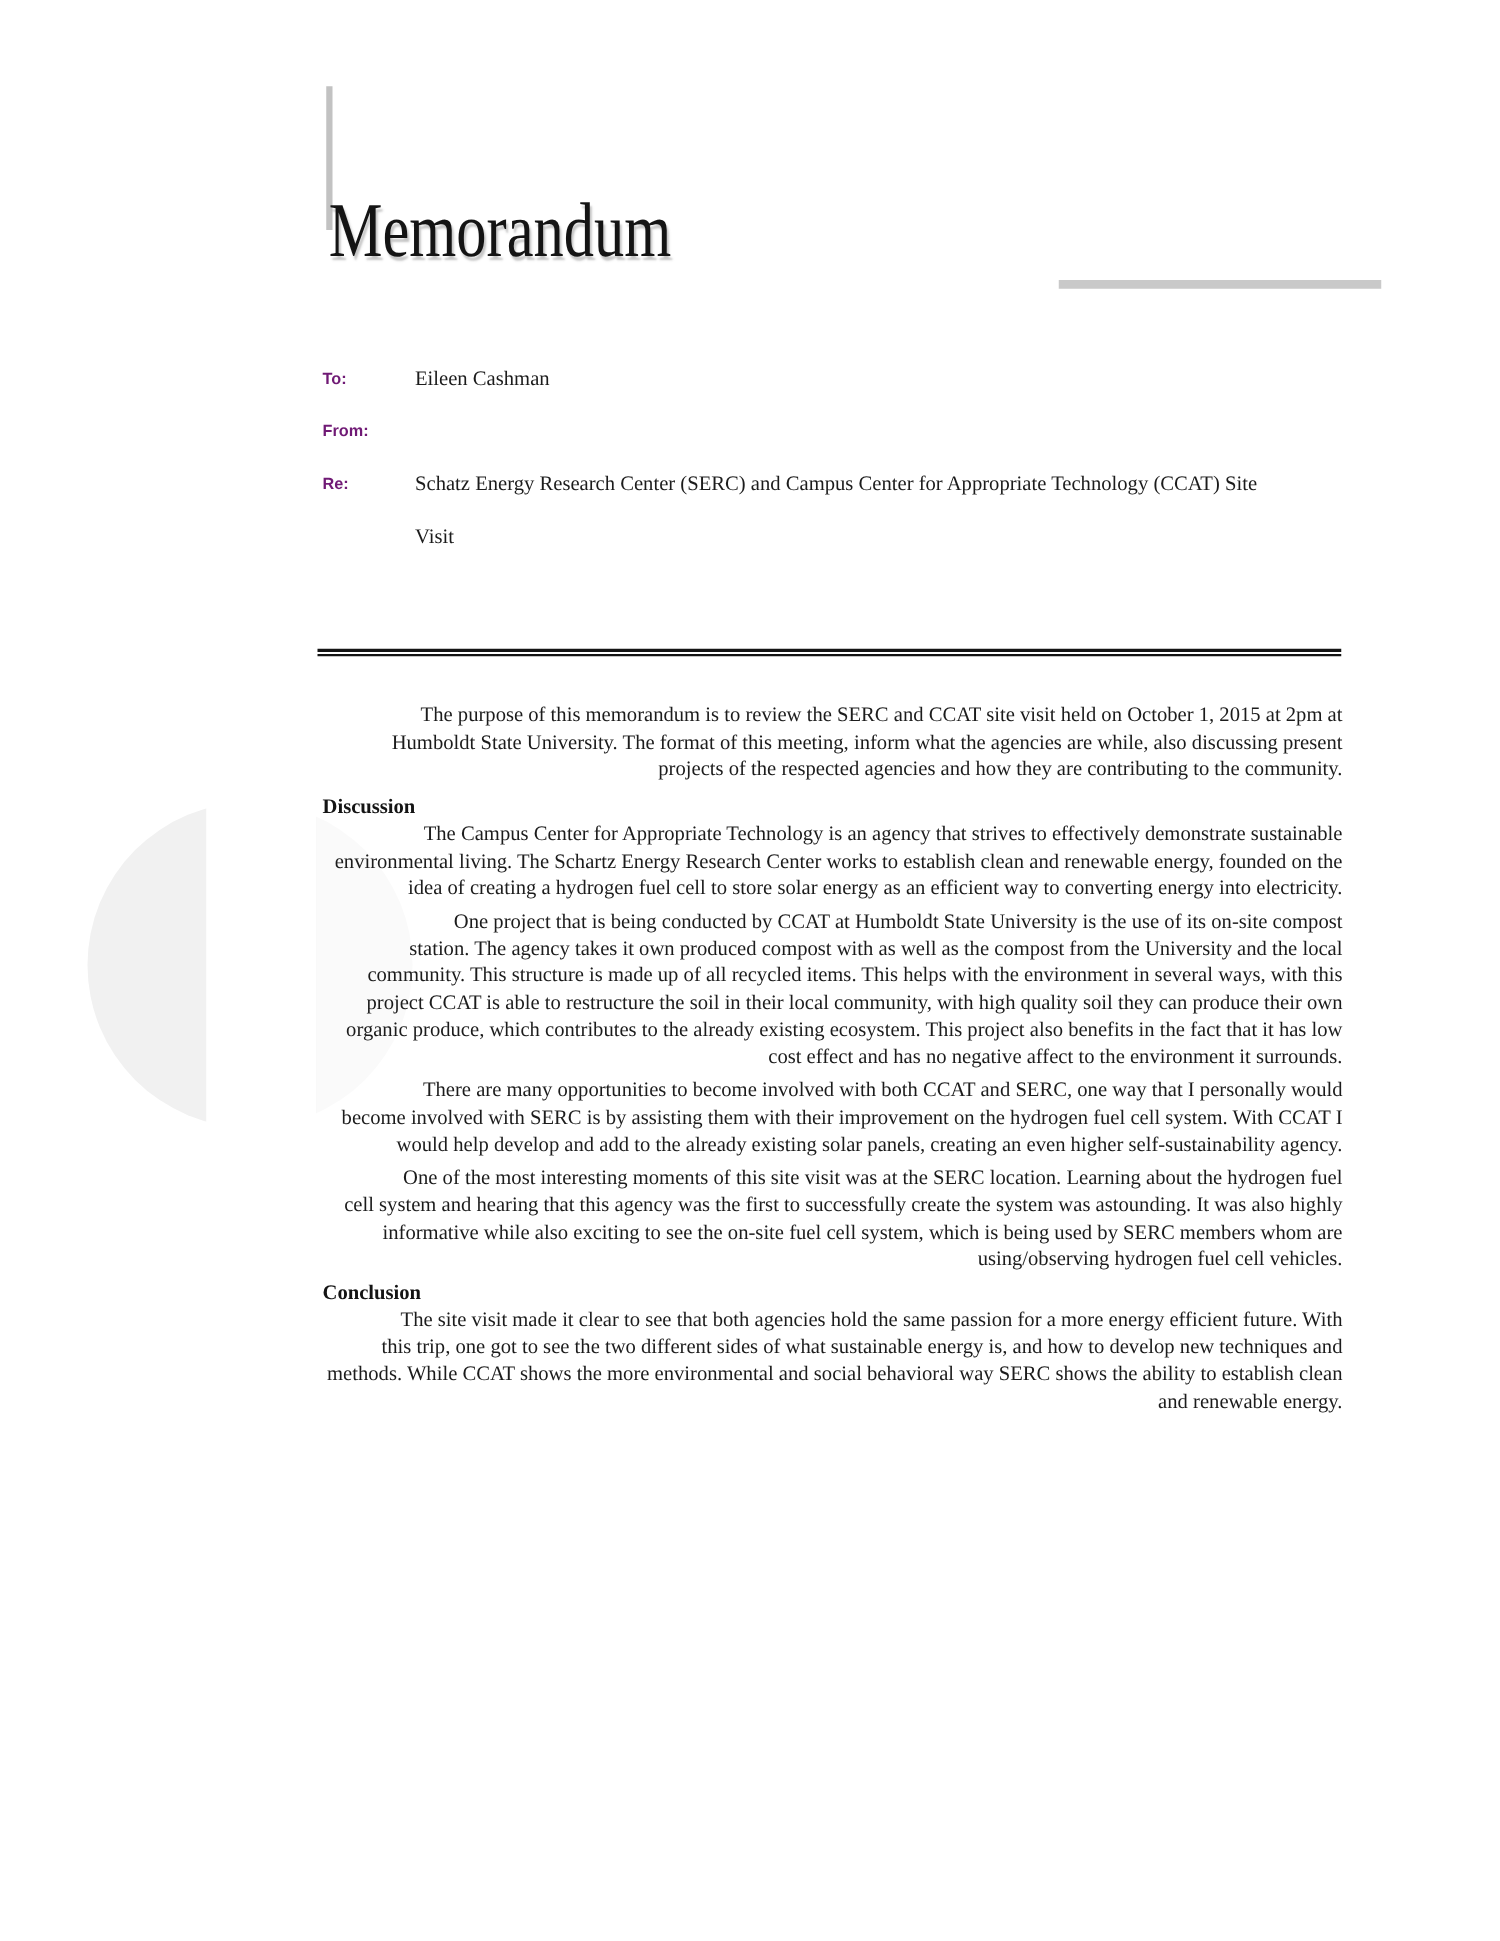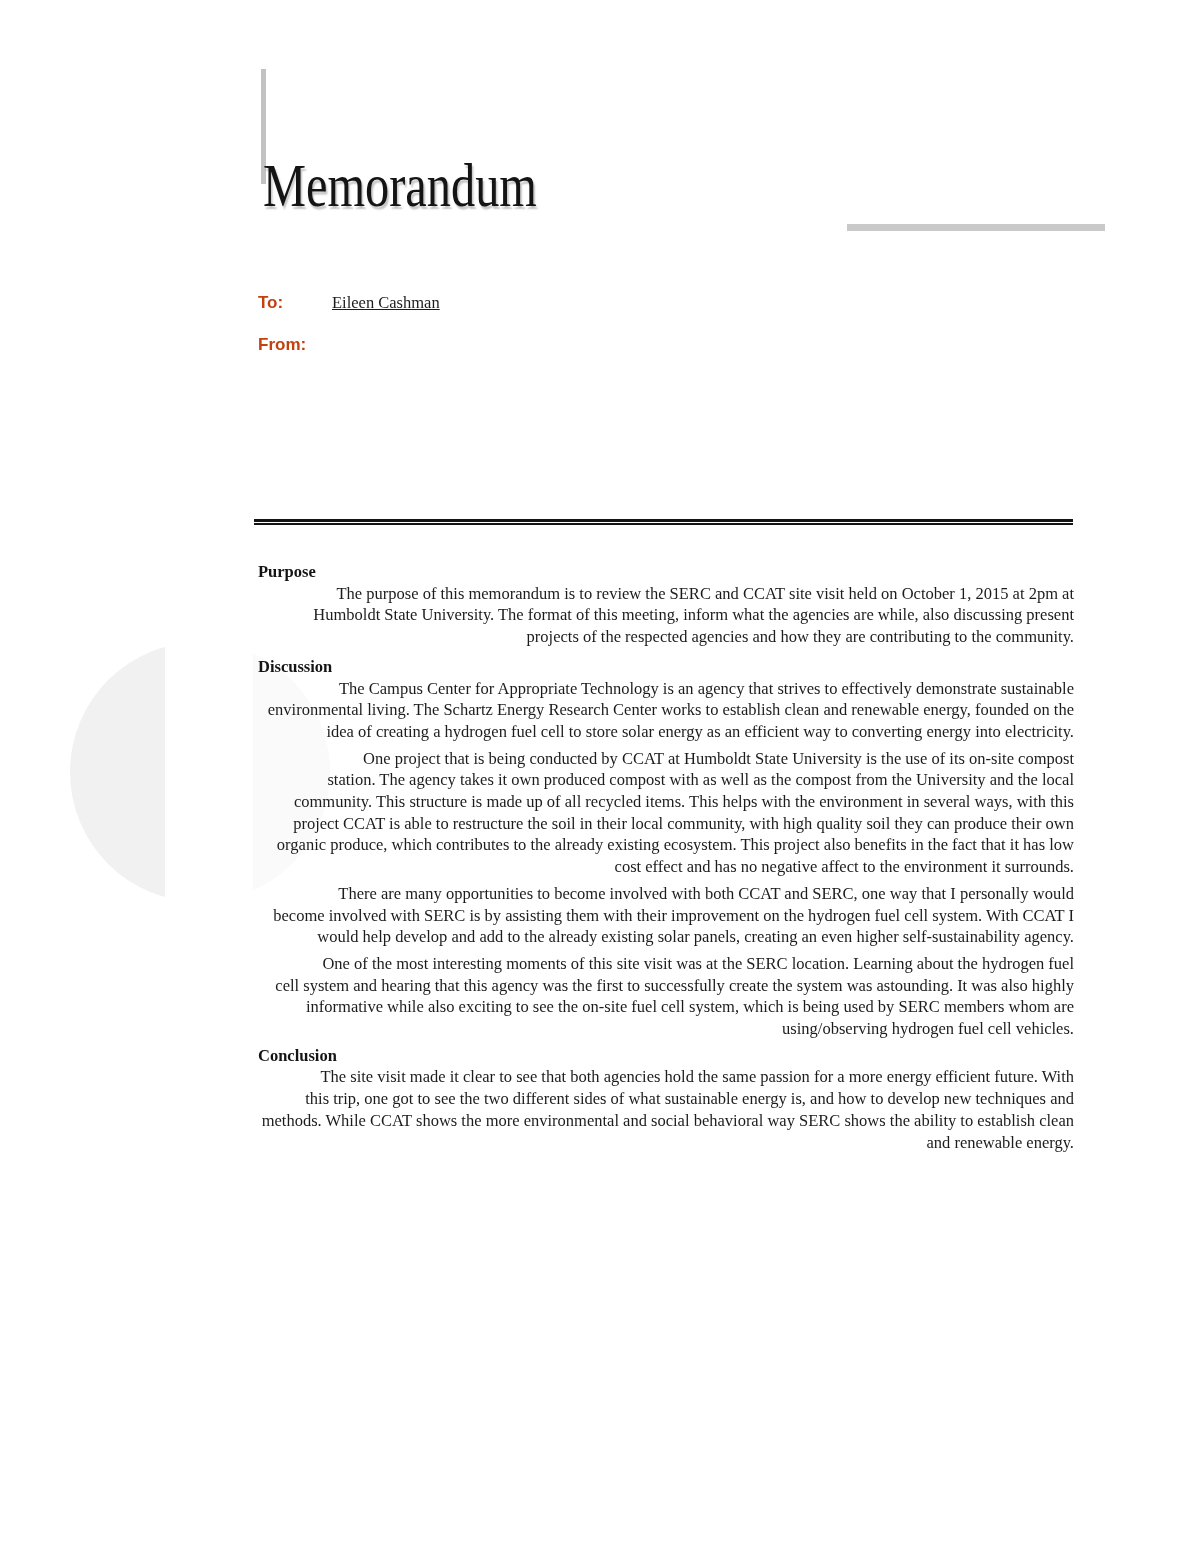--- a/index.html
+++ b/index.html
@@ -75,28 +75,27 @@
     z-index: 2;
   }
   .field-row {
     display: flex;
     line-height: 42px;
   }
   .field-label {
     width: 74px;
     flex: 0 0 74px;
     font-family: "Liberation Sans", sans-serif;
-    font-size: 17px;
+    font-size: 13px;
     font-weight: bold;
-    color: #c2410c;
+    color: #701a75;
   }
   .field-value {
     font-size: 16.5px;
     width: 700px;
-    text-decoration: underline;
   }
   
   .header-rule {
     position: absolute;
     left: 254px; top: 519px;
     width: 819px; height: 6px;
     background: linear-gradient(to bottom, #141414 0px, #141414 3px, #ffffff 3px, #ffffff 4px, #141414 4px, #141414 6px);
     z-index: 2;
   }
   
@@ -156,26 +155,29 @@
   <div class="accent-bar"></div>
 
   <div class="fields">
     <div class="field-row">
       <div class="field-label">To:</div>
       <div class="field-value">Eileen Cashman</div>
     </div>
     <div class="field-row">
       <div class="field-label">From:</div>
     </div>
+    <div class="field-row">
+      <div class="field-label">Re:</div>
+      <div class="field-value">Schatz Energy Research Center (SERC) and Campus Center for Appropriate Technology (CCAT) Site Visit</div>
+    </div>
   </div>
 
   <div class="header-rule"></div>
 
   <div class="memo-body">
-    <h2>Purpose</h2>
     <p>The purpose of this memorandum is to review the SERC and CCAT site visit held on October 1, 2015 at 2pm at Humboldt State University. The format of this meeting, inform what the agencies are while, also discussing present projects of the respected agencies and how they are contributing to the community.</p>
 
     <h2 class="gap-above">Discussion</h2>
     <p>The Campus Center for Appropriate Technology is an agency that strives to effectively demonstrate sustainable environmental living. The Schartz Energy Research Center works to establish clean and renewable energy, founded on the idea of creating a hydrogen fuel cell to store solar energy as an efficient way to converting energy into electricity.</p>
     <p>One project that is being conducted by CCAT at Humboldt State University is the use of its on-site compost station. The agency takes it own produced compost with as well as the compost from the University and the local community. This structure is made up of all recycled items. This helps with the environment in several ways, with this project CCAT is able to restructure the soil in their local community, with high quality soil they can produce their own organic produce, which contributes to the already existing ecosystem. This project also benefits in the fact that it has low cost effect and has no negative affect to the environment it surrounds.</p>
     <p>There are many opportunities to become involved with both CCAT and SERC, one way that I personally would become involved with SERC is by assisting them with their improvement on the hydrogen fuel cell system. With CCAT I would help develop and add to the already existing solar panels, creating an even higher self-sustainability agency.</p>
     <p>One of the most interesting moments of this site visit was at the SERC location. Learning about the hydrogen fuel cell system and hearing that this agency was the first to successfully create the system was astounding. It was also highly informative while also exciting to see the on-site fuel cell system, which is being used by SERC members whom are using/observing hydrogen fuel cell vehicles.</p>
 
     <h2>Conclusion</h2>
     <p>The site visit made it clear to see that both agencies hold the same passion for a more energy efficient future. With this trip, one got to see the two different sides of what sustainable energy is, and how to develop new techniques and methods. While CCAT shows the more environmental and social behavioral way SERC shows the ability to establish clean and renewable energy.</p>

